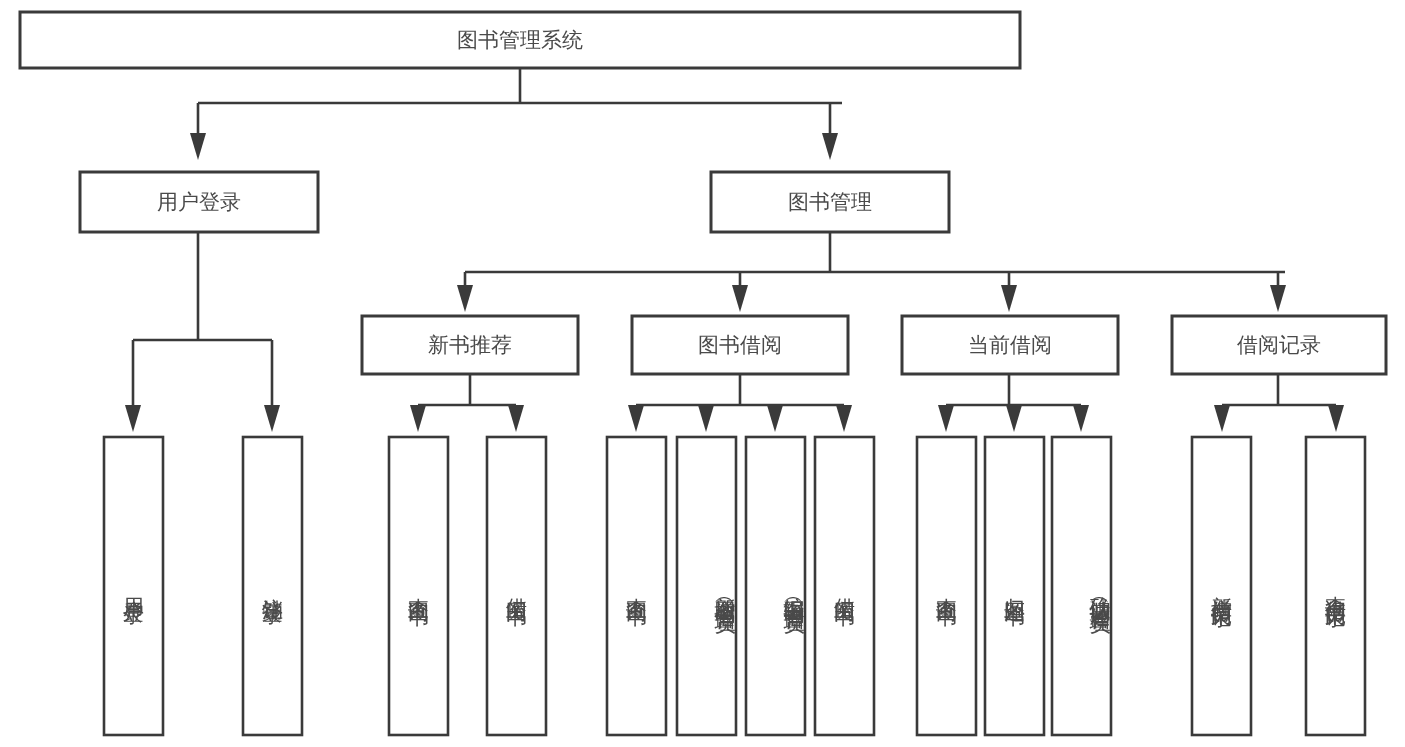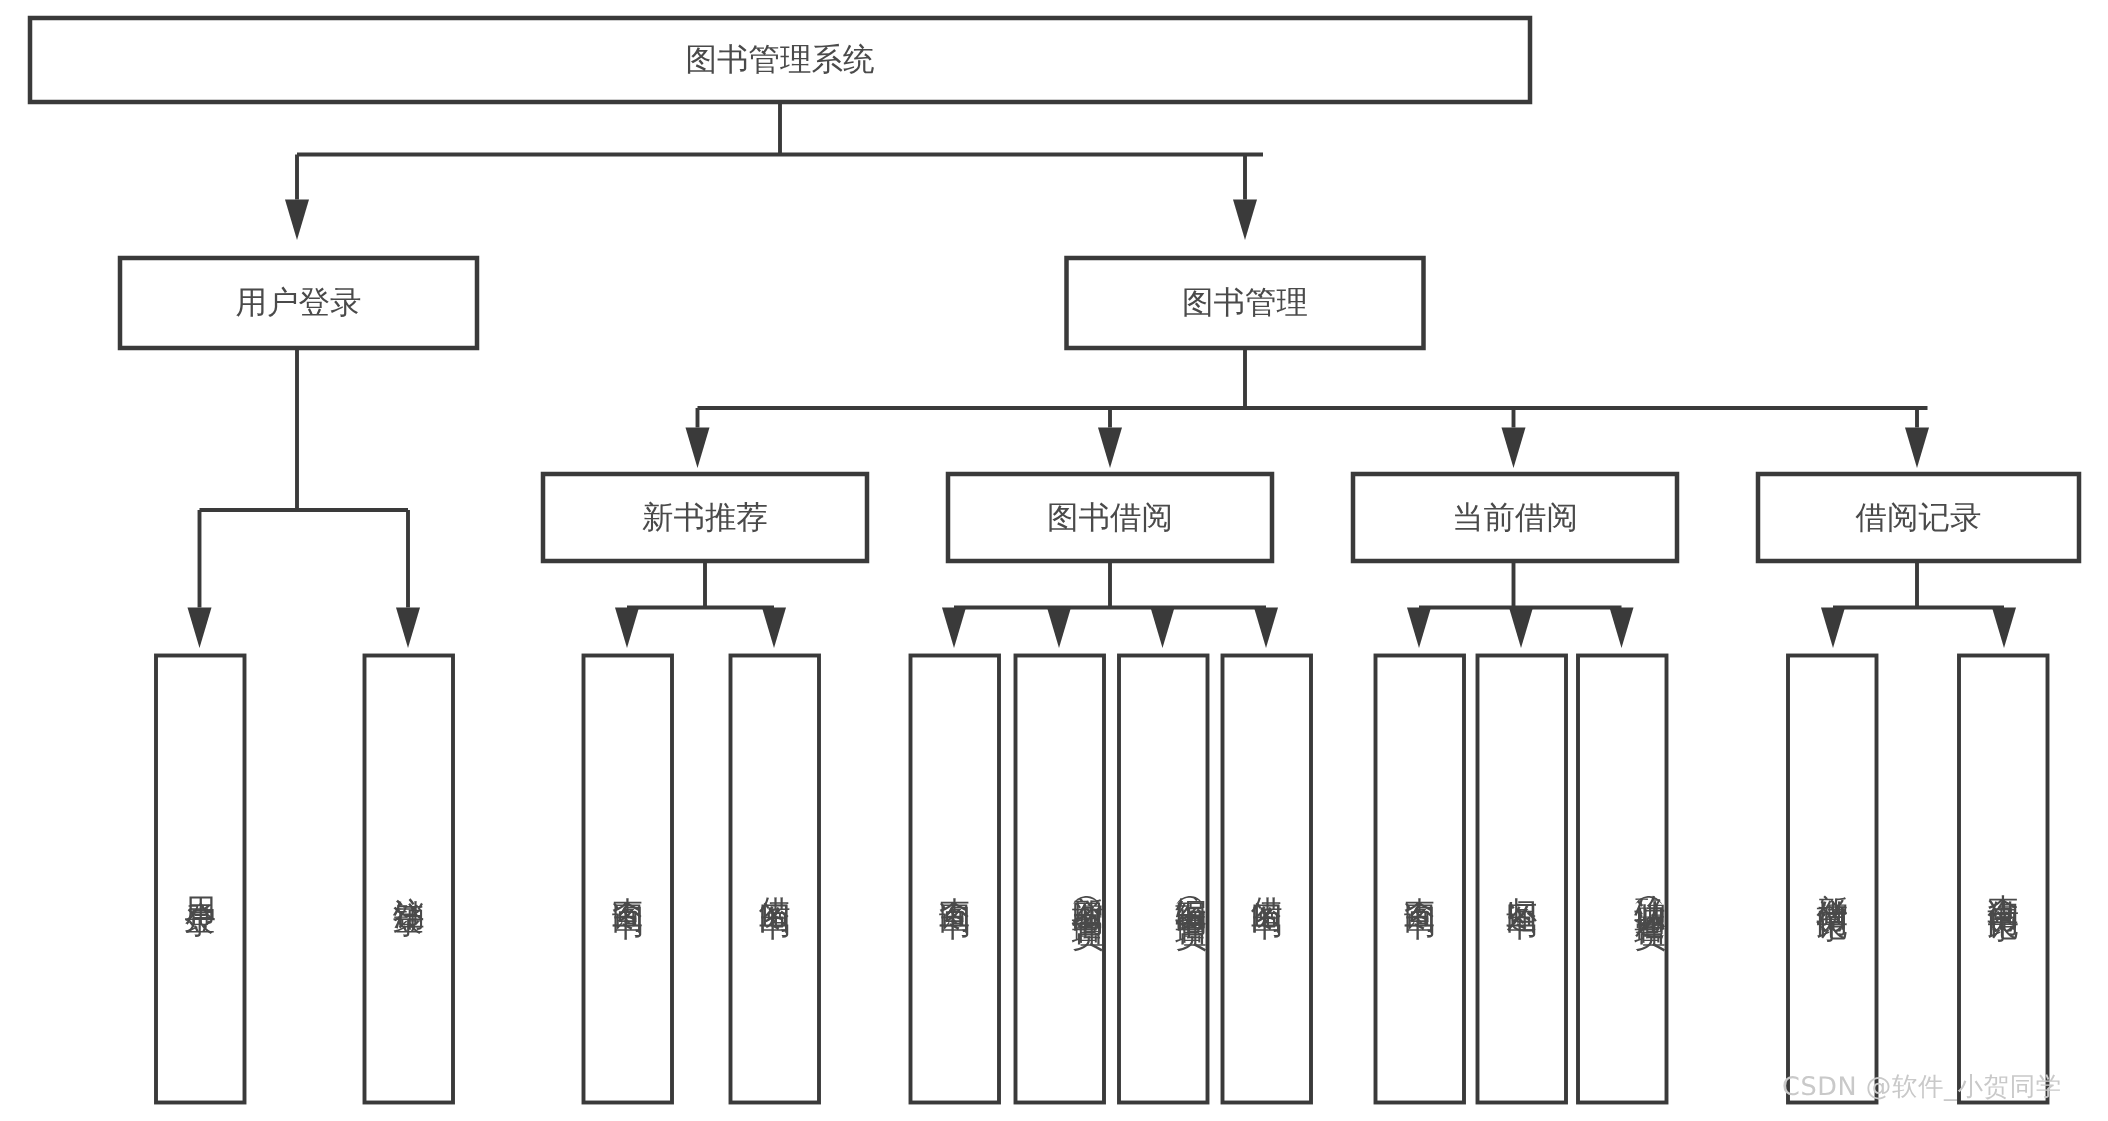--- a/index.html
+++ b/index.html
@@ -217,15 +217,14 @@
   <div class="node-label-v" style="left:746px; top:437px; width:59px; height:298px; align-items:flex-start; padding-top:10px;">编辑图书（管理员）</div>
   <div class="node-label-v" style="left:815px; top:437px; width:59px; height:298px;">借阅图书</div>
 
   <div class="node-label-v" style="left:917px; top:437px; width:59px; height:298px;">查询图书</div>
   <div class="node-label-v" style="left:985px; top:437px; width:59px; height:298px;">归还图书</div>
   <div class="node-label-v" style="left:1052px; top:437px; width:59px; height:298px; align-items:flex-start; padding-top:10px;">确认归还（管理员）</div>
 
   <div class="node-label-v" style="left:1192px; top:437px; width:59px; height:298px;">新增借阅记录</div>
   <div class="node-label-v" style="left:1306px; top:437px; width:59px; height:298px;">查询借阅记录</div>
 
-  <div class="watermark">CSDN @软件_小贺同学</div>
 
 </div>
 
 </body></html>

